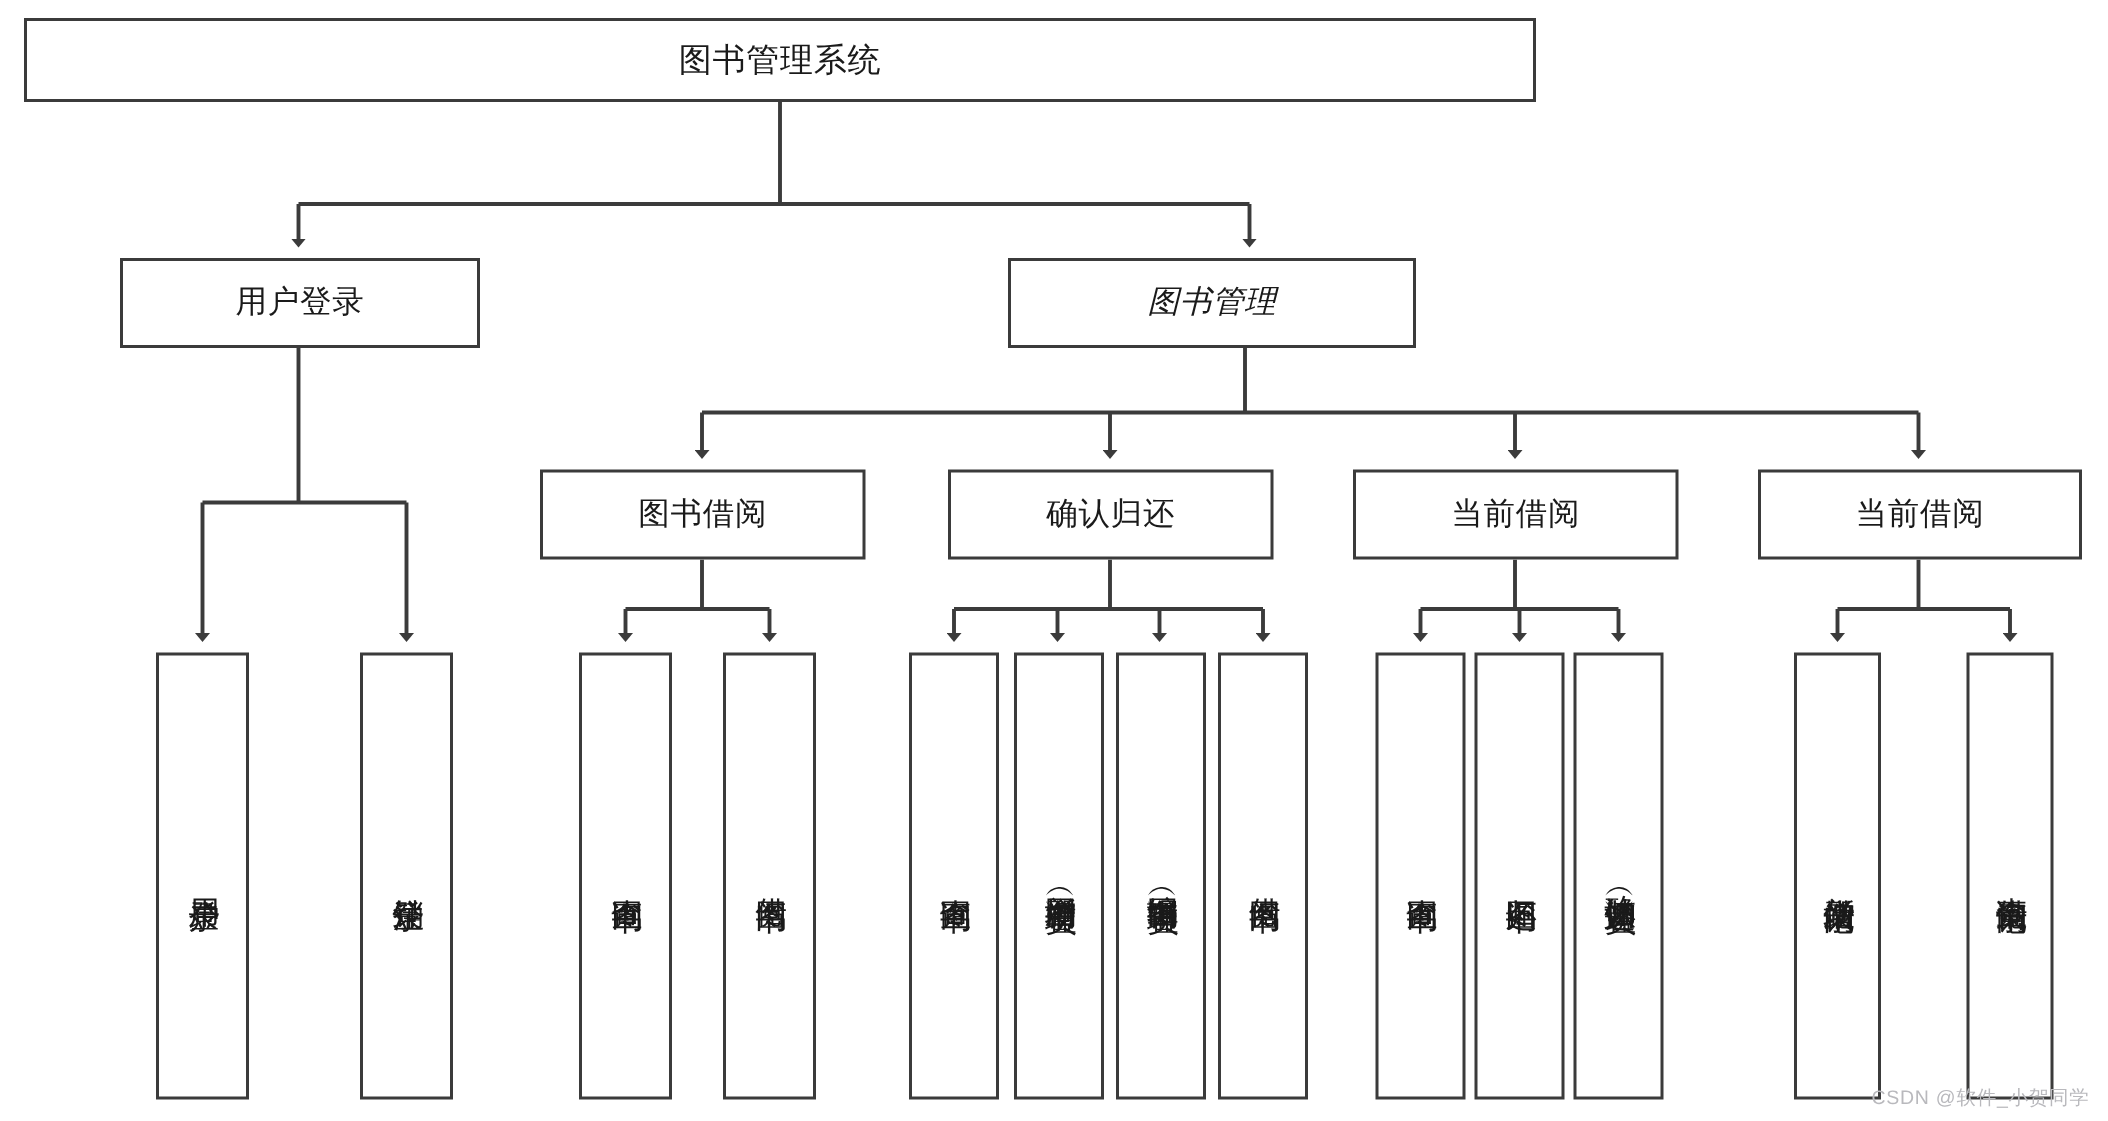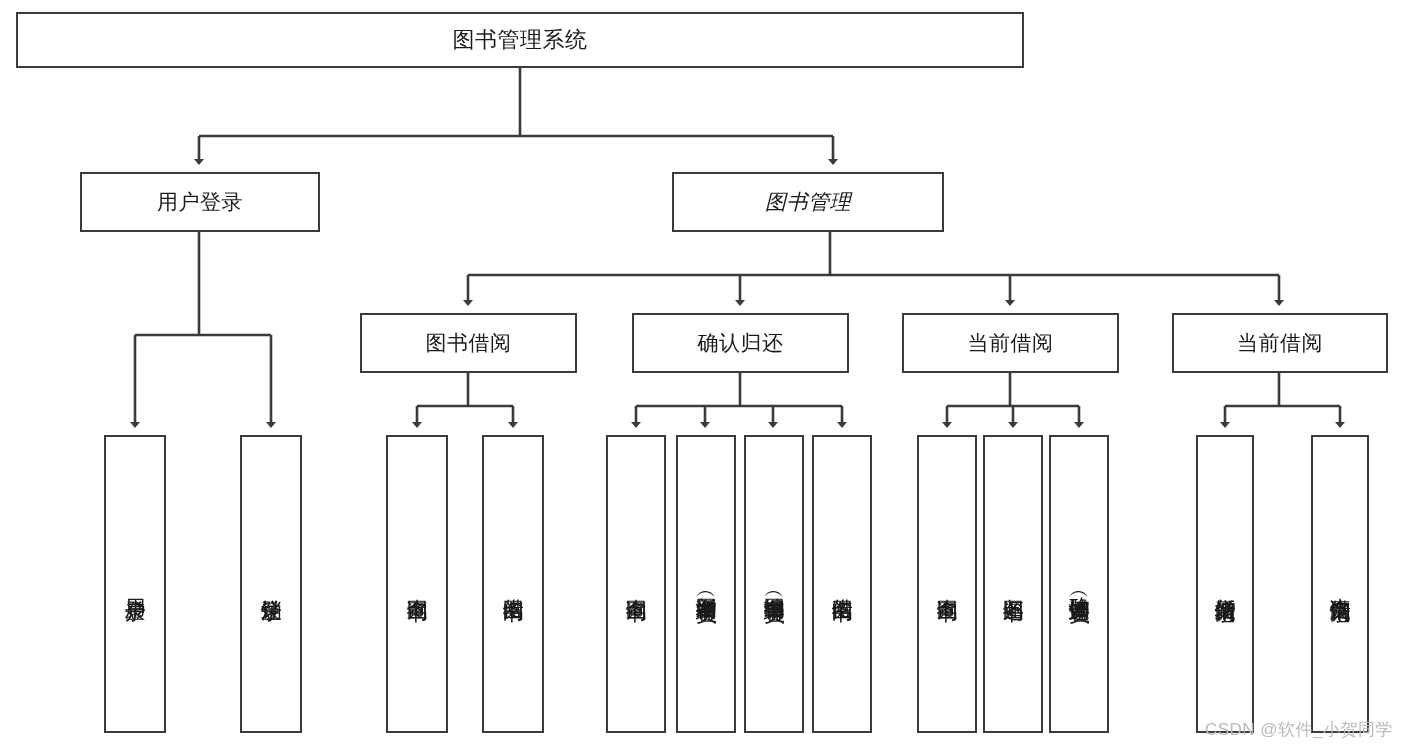--- a/index.html
+++ b/index.html
@@ -56,21 +56,21 @@
     text-orientation: upright;
     font-size: 21px;
     line-height: 1.16;
     letter-spacing: 1px;
     white-space: nowrap;
   }
   #watermark {
     position: absolute;
     right: 12px;
     bottom: 6px;
-    font-size: 17px;
+    font-size: 13px;
     color: #b9b9bd;
     letter-spacing: 0.5px;
     white-space: nowrap;
     user-select: none;
   }
 </style>
 </head>
 <body>
 
 <div id="canvas">

